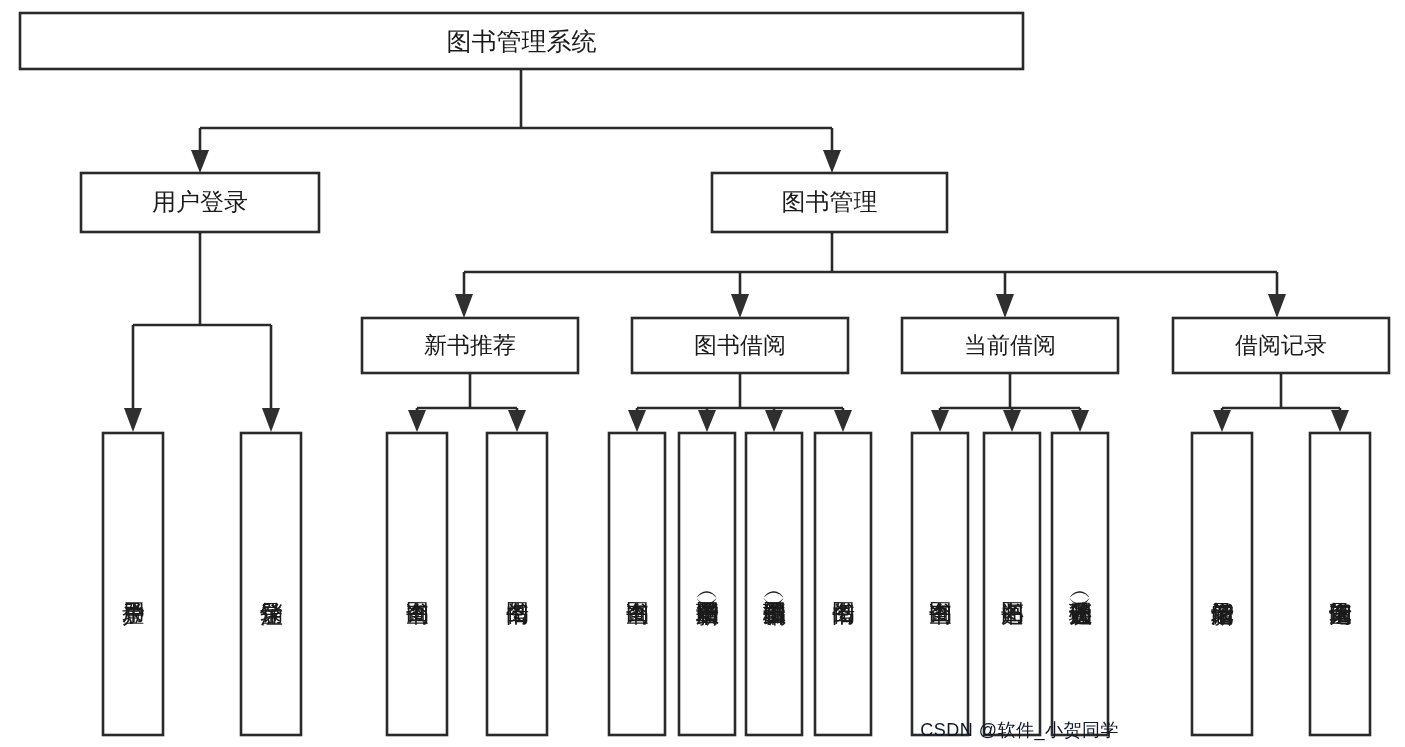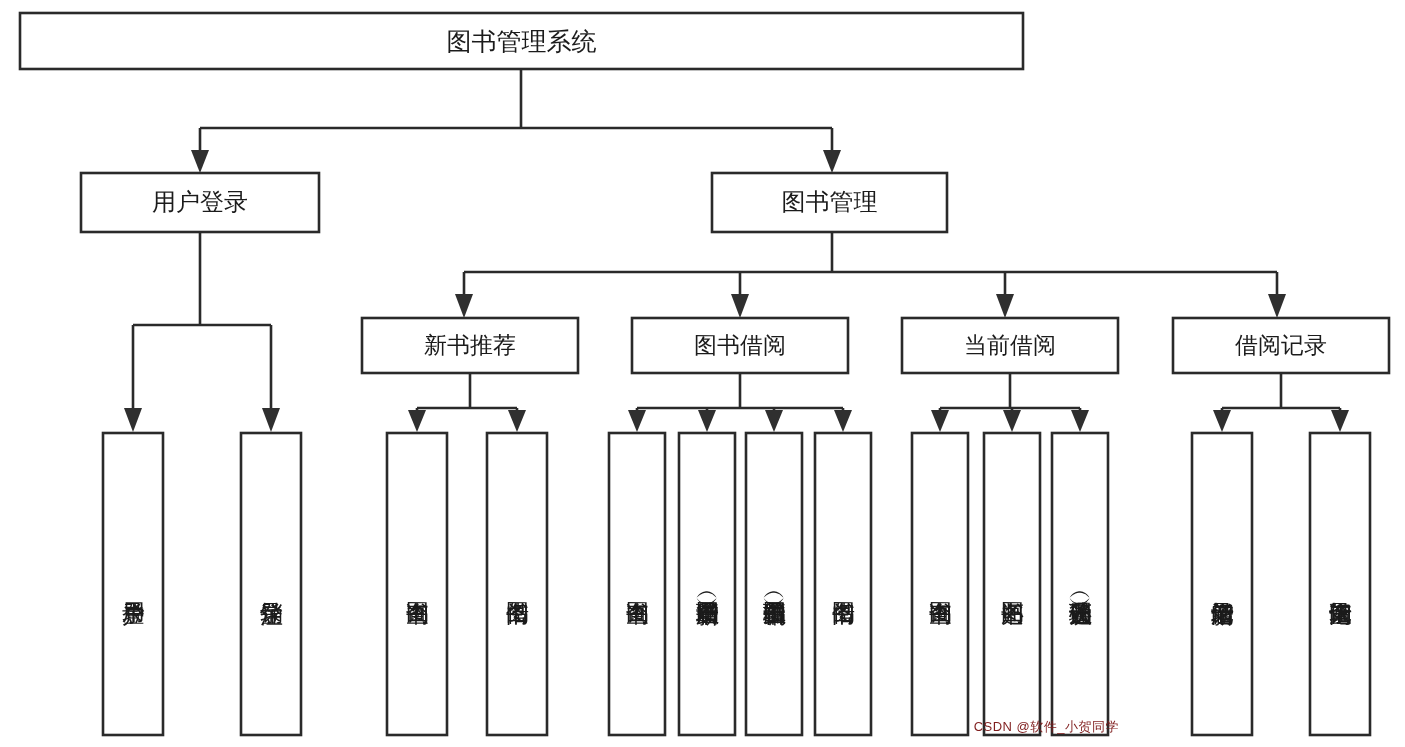--- a/index.html
+++ b/index.html
@@ -62,24 +62,24 @@
     text-orientation: upright;
     white-space: nowrap;
     display: flex;
     align-items: center;
     justify-content: center;
     pointer-events: none;
   }
   .watermark {
     position: absolute;
     right: 10px;
-    bottom: 11px;
-    font-family: "Liberation Sans", "DejaVu Sans", sans-serif;
-    font-size: 13px;
-    color: #7f1d1d;
+    bottom: 5px;
+    font-family: "Liberation Sans", "DejaVu Sans", sans-serif;
+    font-size: 18px;
+    color: #0f172a;
     letter-spacing: 0.5px;
     white-space: nowrap;
   }
 </style>
 </head>
 <body>
 
 <div id="diagram-root">
 
   <svg id="tree-svg" viewBox="0 0 1405 747">

